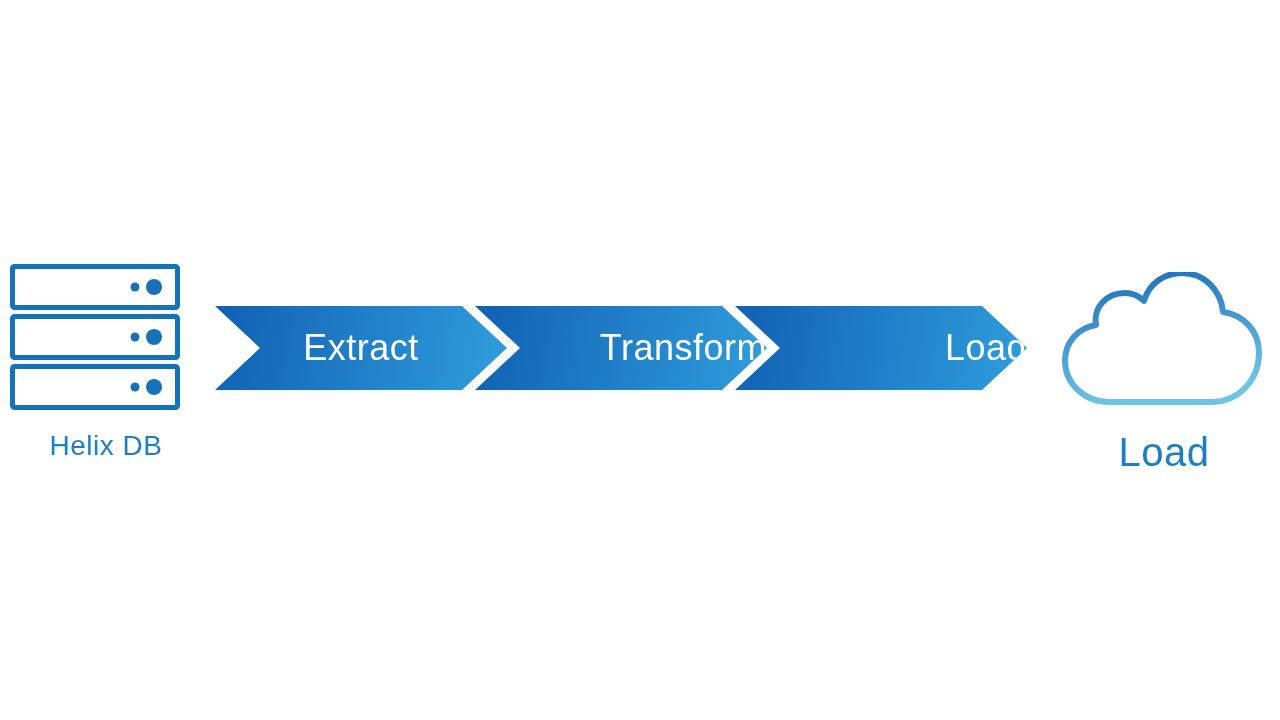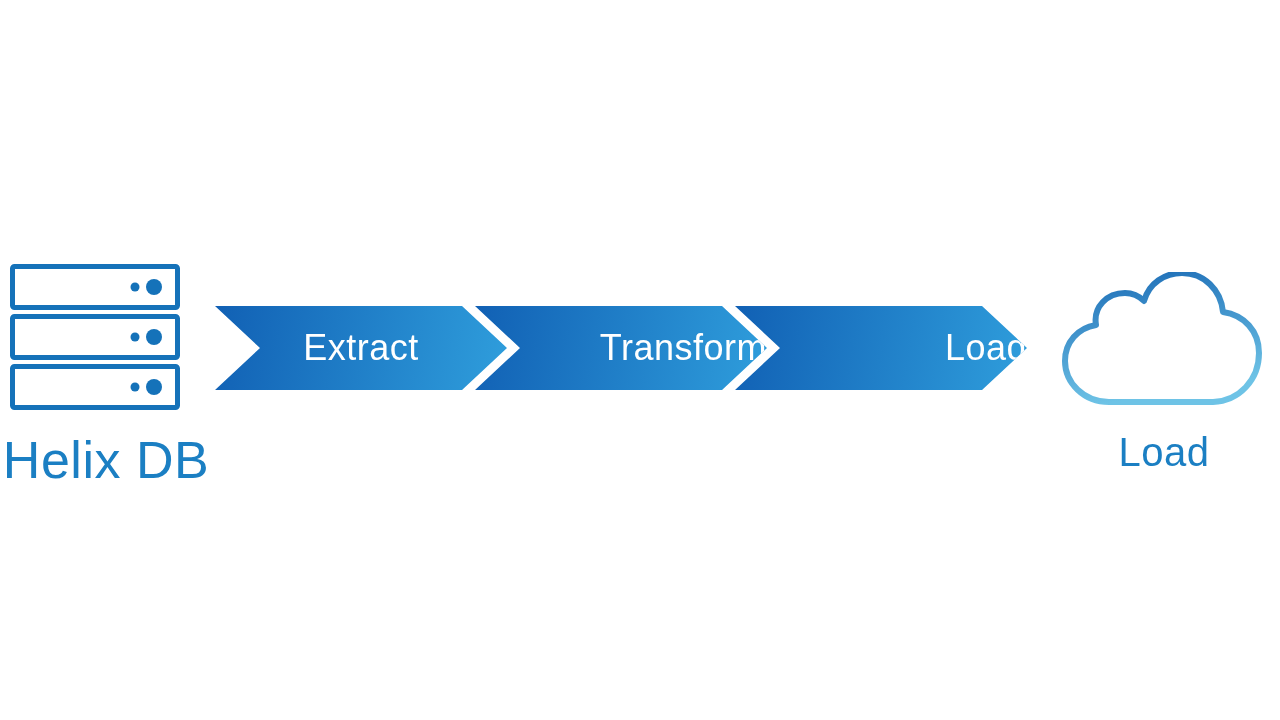--- a/index.html
+++ b/index.html
@@ -23,21 +23,21 @@
     top: 264px;
     width: 170px;
     height: 146px;
   }
   .db-label {
     position: absolute;
     left: 0px;
     top: 430px;
     width: 212px;
     text-align: center;
-    font-size: 52px;
+    font-size: 28px;
     font-weight: 400;
     letter-spacing: 0.5px;
     color: #1b7fc3;
   }
 
   
   .arrow-row {
     position: absolute;
     left: 215px;
     top: 306px;

